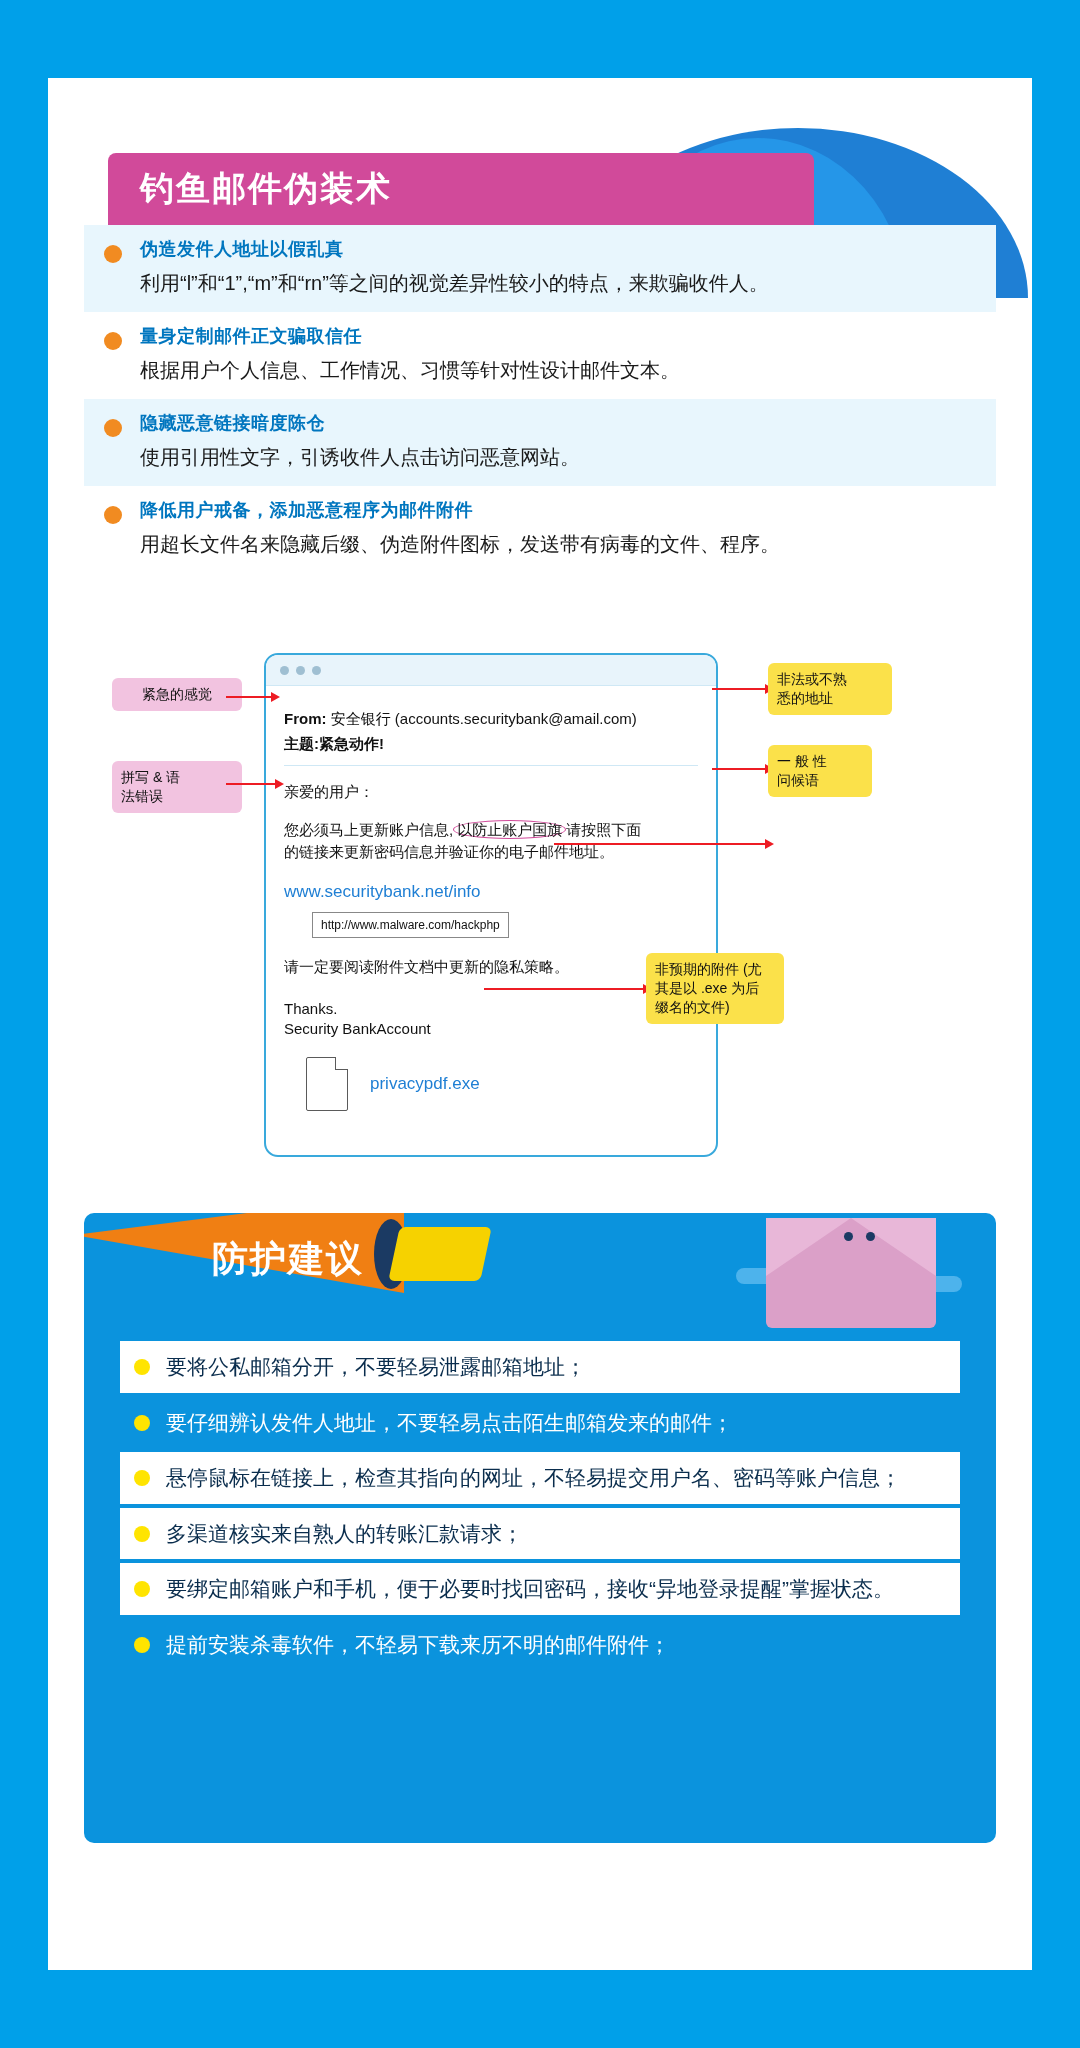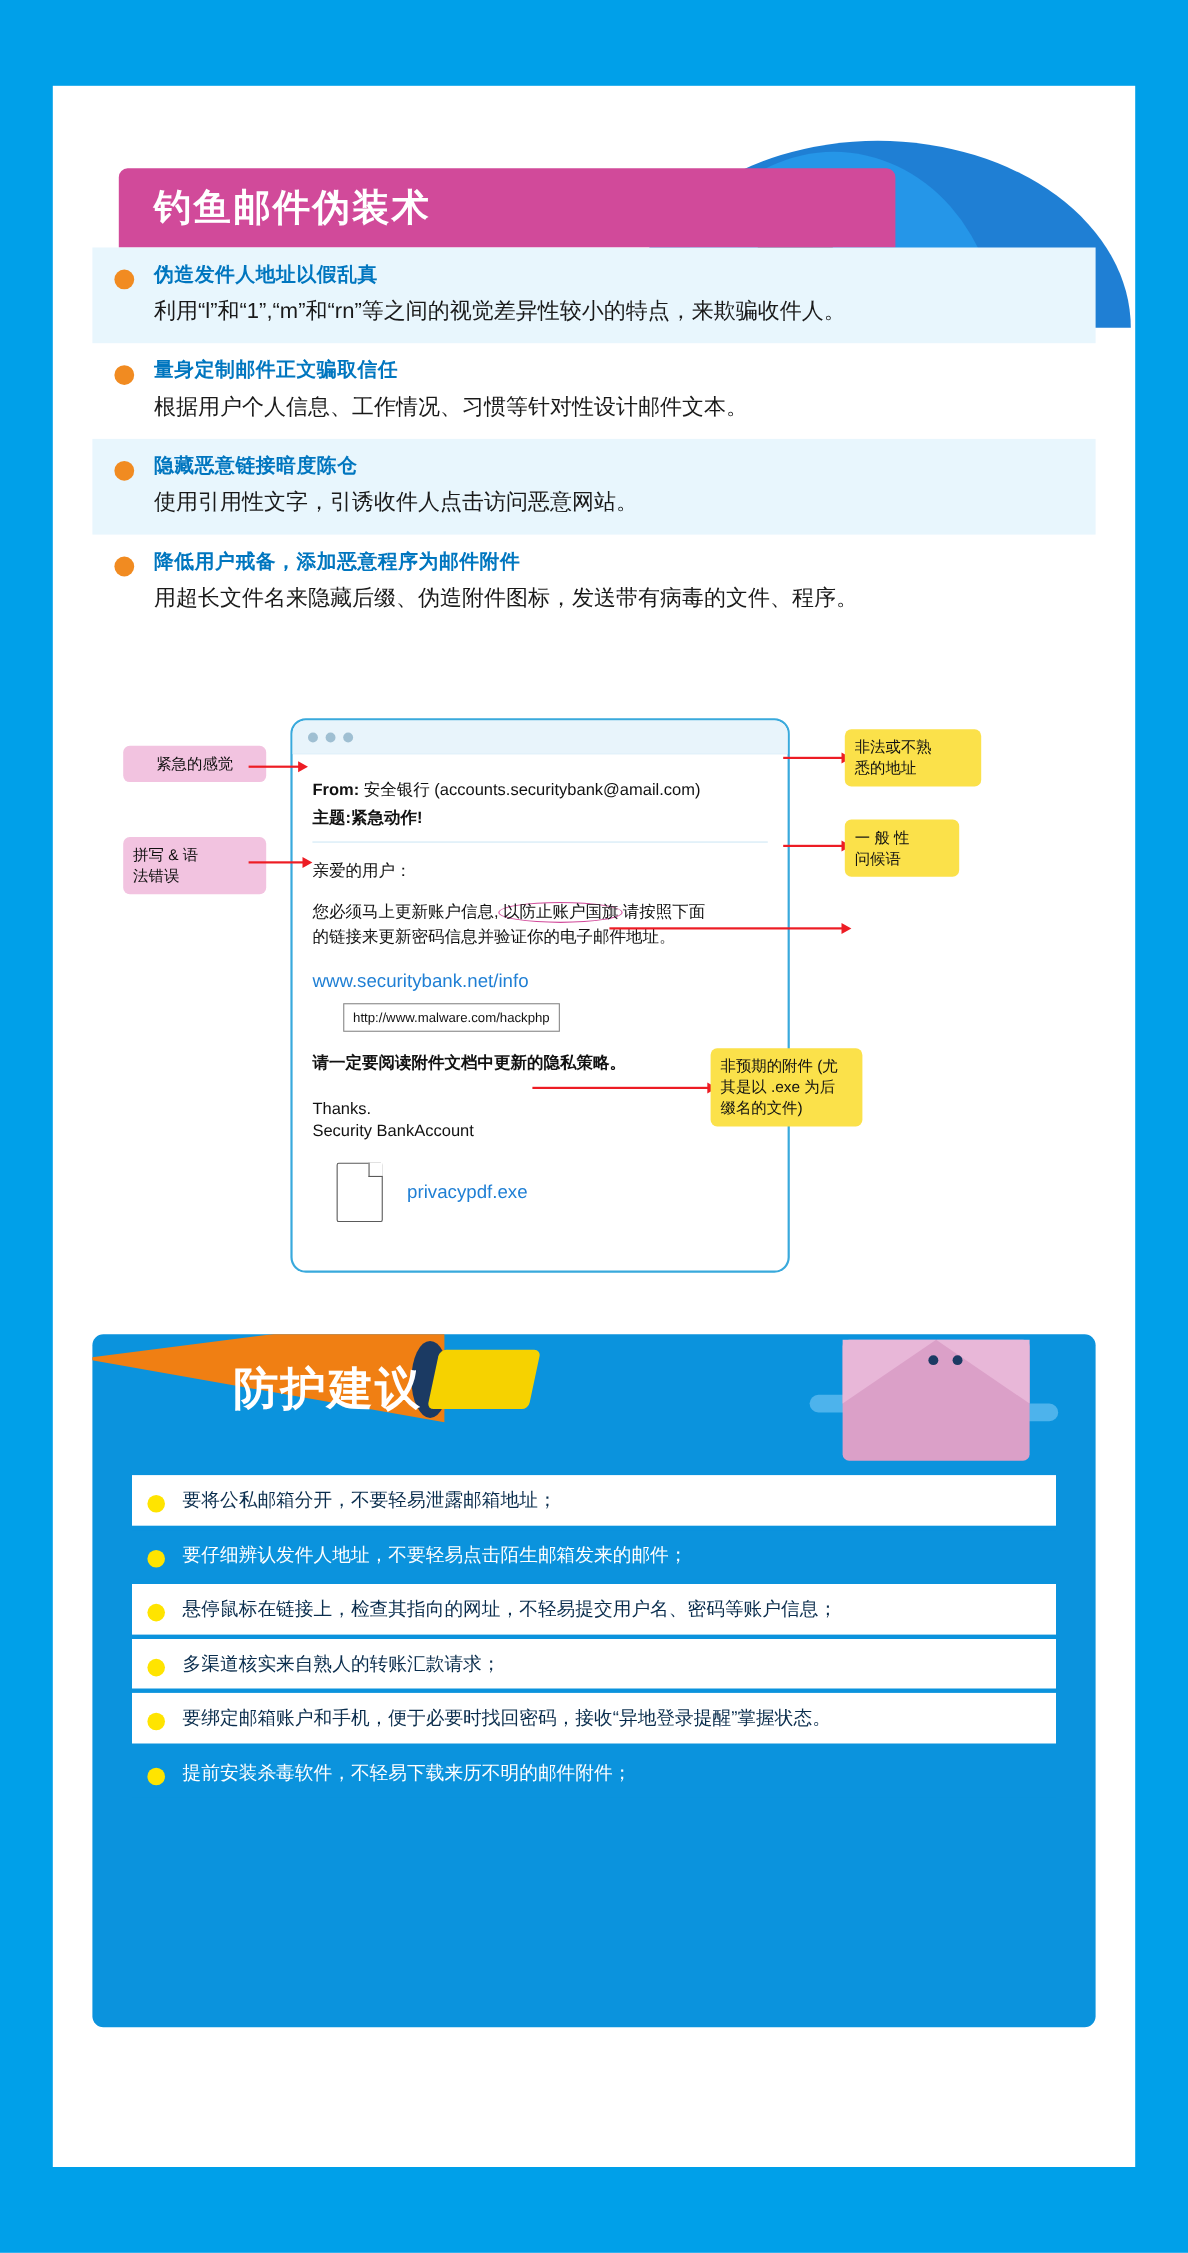--- a/index.html
+++ b/index.html
@@ -62,21 +62,21 @@
   .mail-top{height:30px;border-bottom:1px solid #cfe8f5;background:#e8f4fb;
     border-radius:12px 12px 0 0;display:flex;align-items:center;padding-left:14px;}
   .dot{width:9px;height:9px;border-radius:50%;background:#9fbfd2;margin-right:7px;}
   .mail-body{padding:16px 18px;font-size:15px;color:#111;line-height:1.5;}
   .mail-body .from{margin:6px 0 2px 0;}
   .mail-body .subj{margin:0 0 10px 0;}
   .mail-hr{height:1px;background:#cfe8f5;margin:10px 0 12px 0;}
   .mail-link{color:#1f7fd4;font-size:17px;margin:14px 0 8px 0;}
   .mal-url{display:inline-block;border:1px solid #888;background:#fff;
     font-size:12px;padding:3px 8px;color:#111;margin-left:28px;}
-  .mail-note{margin:18px 0 0 0;font-weight:bold;}
+  .mail-note{margin:18px 0 0 0;}
   .mail-thanks{margin:20px 0 0 0;line-height:1.35;}
   .attach{display:flex;align-items:center;margin-top:18px;}
   .doc-ico{width:40px;height:52px;border:1.5px solid #5a5a5a;border-radius:2px;
     position:relative;background:#fff;margin-left:22px;}
   .doc-ico:after{content:"";position:absolute;right:-1px;top:-1px;width:12px;height:12px;
     background:#fff;border-left:1.5px solid #5a5a5a;border-bottom:1.5px solid #5a5a5a;
     transform:rotate(0deg);}
   .attach-name{color:#1f7fd4;font-size:17px;margin-left:22px;}
   .circle-hl{border:1.5px solid #d14a9a;border-radius:50%;padding:0 3px;}
   .cursor{position:absolute;left:242px;top:742px;width:0;height:0;
@@ -95,35 +95,35 @@
     background:#0b93dd;border-radius:10px;overflow:hidden;}
   .megaphone{position:absolute;left:-10px;top:-20px;width:520px;height:150px;}
   .mega-tri{position:absolute;left:0;top:0;width:0;height:0;
     border-top:42px solid transparent;border-bottom:58px solid transparent;
     border-right:330px solid #f07f13;}
   .mega-body{position:absolute;left:320px;top:34px;width:92px;height:54px;
     background:#f6d200;border-radius:6px;transform:skewX(-12deg);}
   .mega-ring{position:absolute;left:300px;top:26px;width:34px;height:70px;
     background:#1b3a63;border-radius:50%;}
   .advice h2{position:absolute;left:128px;top:22px;margin:0;color:#fff;
-    font-size:41px;font-weight:bold;letter-spacing:2px;}
+    font-size:36px;font-weight:bold;letter-spacing:2px;}
   .mascot{position:absolute;right:40px;top:-15px;width:230px;height:200px;}
   .env{position:absolute;left:40px;top:20px;width:170px;height:110px;
     background:#dba0c8;border-radius:6px;}
   .env:before{content:"";position:absolute;left:0;top:0;width:0;height:0;
     border-left:85px solid #e8b7d8;border-right:85px solid #e8b7d8;
     border-bottom:58px solid transparent;}
   .env-eye{position:absolute;width:9px;height:9px;background:#1b3a63;border-radius:50%;top:34px;}
   .arm{position:absolute;background:#4db3ec;border-radius:8px;}
   .advice-list{position:absolute;left:36px;top:128px;width:840px;}
   .a-row{background:#fff;margin-bottom:4px;display:flex;align-items:flex-start;padding:10px 14px 10px 0;}
   .a-row.odd{background:#0b93dd;}
   .ydot{width:16px;height:16px;border-radius:50%;background:#ffe400;flex:0 0 16px;
     margin:8px 16px 0 14px;}
-  .a-text{font-size:17px;line-height:1.5;color:#0a2d4d;}
+  .a-text{font-size:21px;line-height:1.5;color:#0a2d4d;}
   .a-row.odd .a-text{color:#ffffff;}
 </style>
 </head>
 <body>
 
 <div class="page">
 
   <div class="blob-blue"></div>
   <div class="blob-blue2"></div>
   <div class="tri-l"></div>

